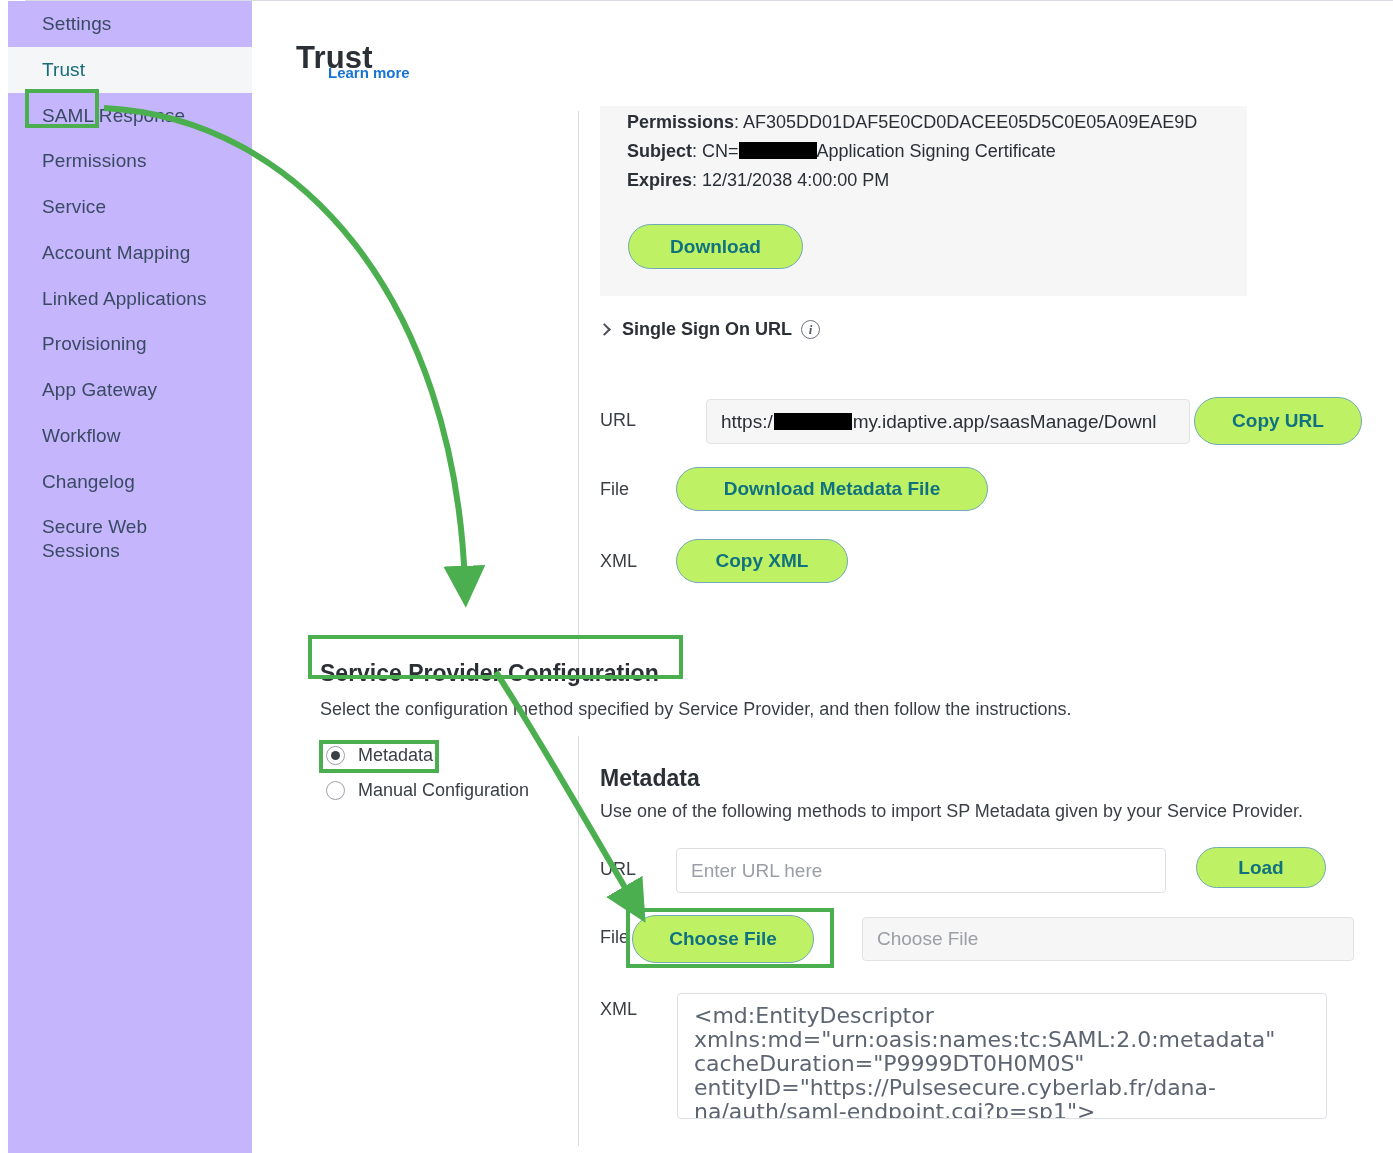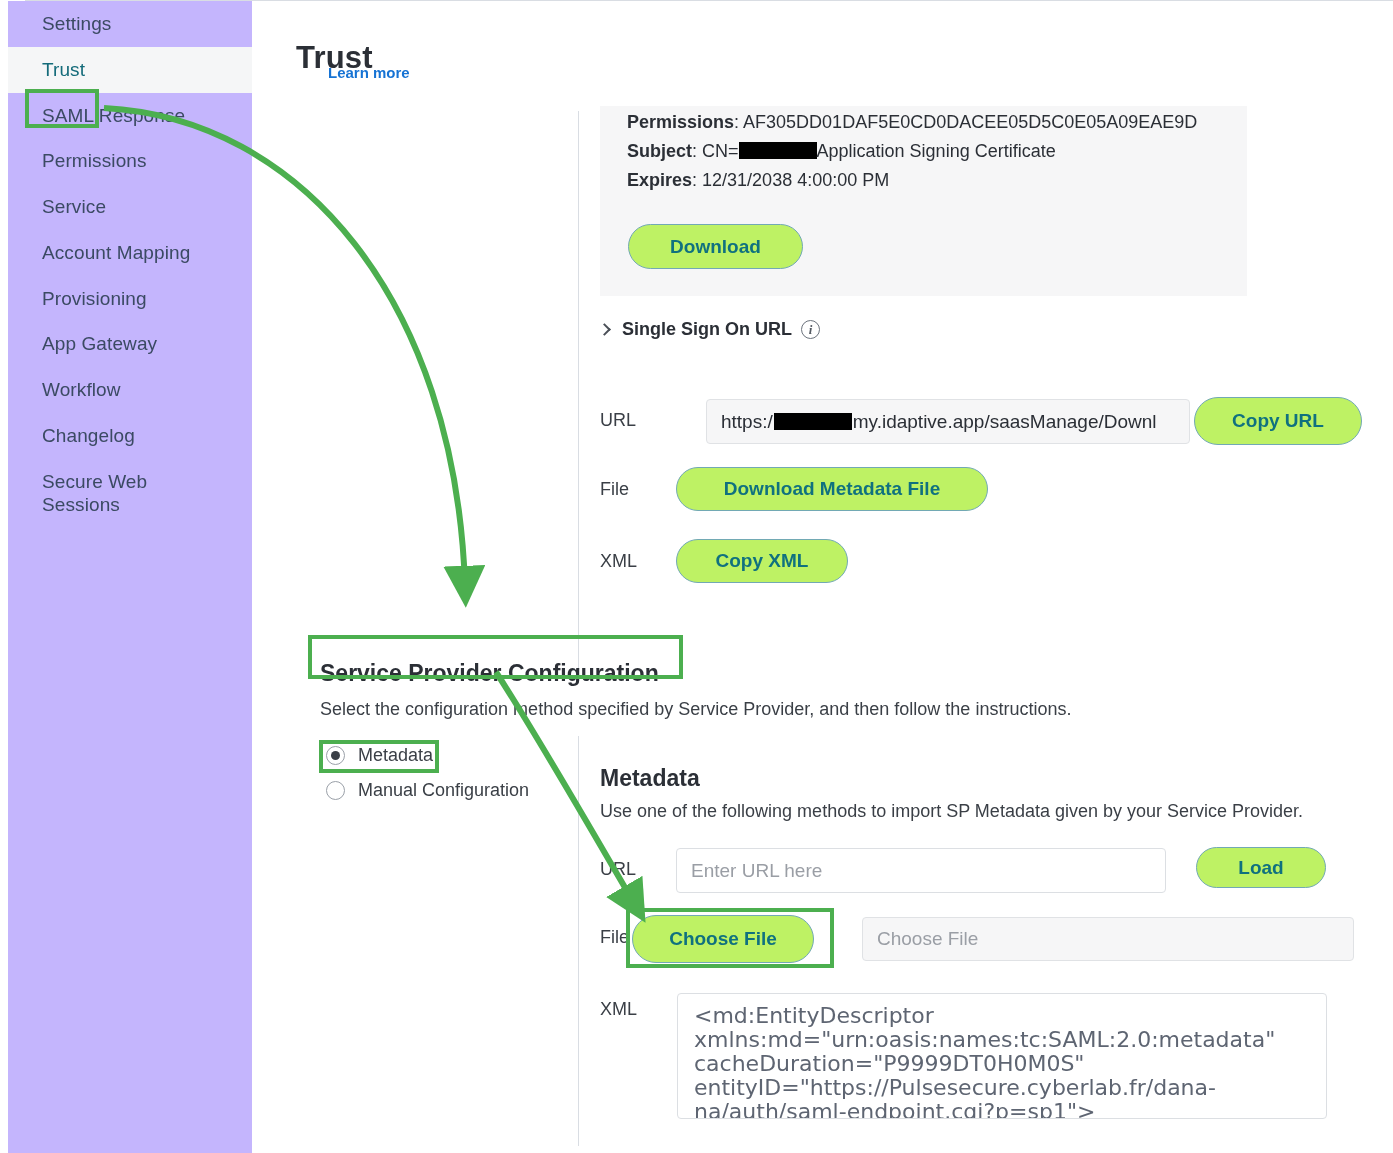--- a/index.html
+++ b/index.html
@@ -170,20 +170,21 @@
 
 <div class="top-rule"></div>
 
 <nav class="sidebar">
   <div class="nav-item"><span>Settings</span></div>
   <div class="nav-item active"><span>Trust</span></div>
   <div class="nav-item"><span>SAML Response</span></div>
   <div class="nav-item"><span>Permissions</span></div>
   <div class="nav-item"><span>Service</span></div>
   <div class="nav-item"><span>Account Mapping</span></div>
+  <div class="nav-item"><span>Linked Applications</span></div>
   <div class="nav-item"><span>Provisioning</span></div>
   <div class="nav-item"><span>App Gateway</span></div>
   <div class="nav-item"><span>Workflow</span></div>
   <div class="nav-item"><span>Changelog</span></div>
   <div class="nav-item" style="width:150px"><span>Secure Web Sessions</span></div>
 </nav>
 
 <main class="main">
 
   <h1 class="page-title">Trust</h1>

